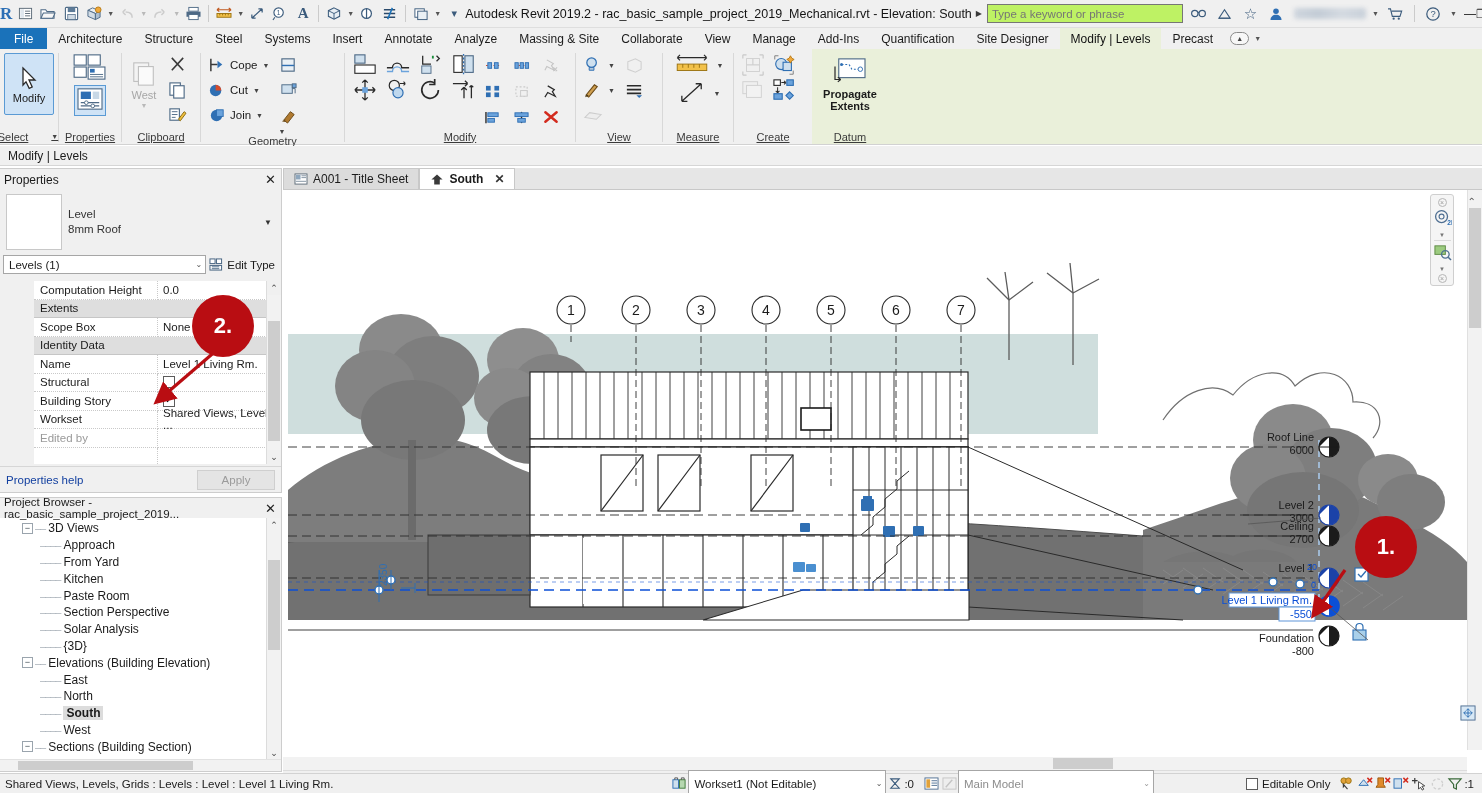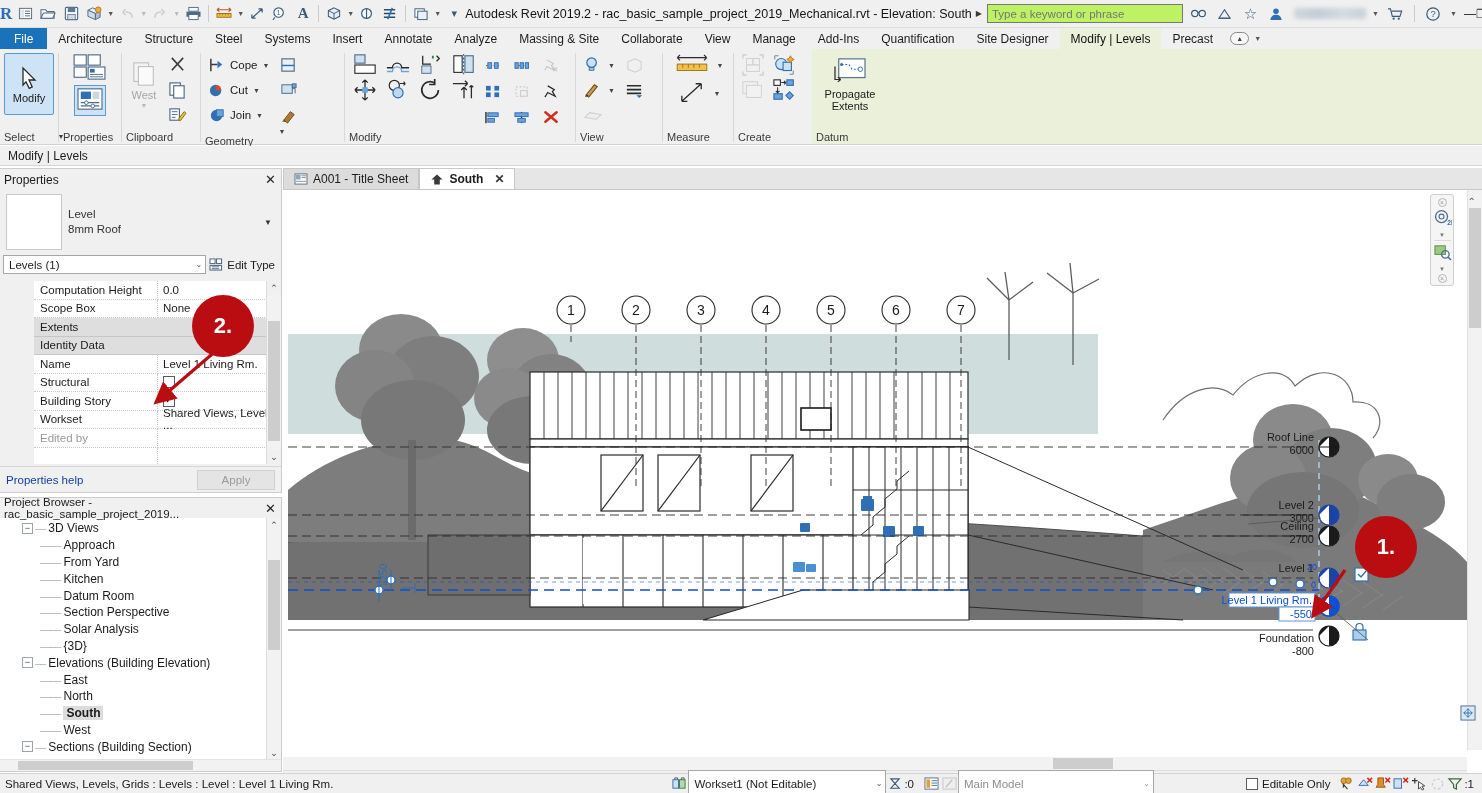--- a/index.html
+++ b/index.html
@@ -62,21 +62,21 @@
   .ribbon {
     position:absolute; left:0; top:49px; width:1482px; height:96px;
     background:#f0f0f0; border-bottom:1px solid #d2d2d2;
     display:flex; align-items:stretch;
   }
   .panel { position:relative; display:flex; flex-direction:column; padding:2px 4px 0 4px; }
   .panel.green { background:#eaf0da; }
   .panel-body { flex:1; display:flex; align-items:flex-start; gap:2px; padding-top:2px; }
   .panel-title {
     height:15px; text-align:center; font-size:11px; color:#3a3a3a;
-    display:flex; align-items:center; justify-content:flex-start; gap:21px; white-space:nowrap;
+    display:flex; align-items:center; justify-content:center; gap:21px; white-space:nowrap;text-decoration:underline;
   }
   .panel-sep { width:1px; background:#d8d8d8; margin:4px 0 2px 0; }
 
   .bigbtn {
     width:52px; display:flex; flex-direction:column; align-items:center; gap:1px;
     padding:3px 1px; border:1px solid transparent; border-radius:2px; cursor:default;
   }
   .bigbtn.sel { background:#cfe3f6; border-color:#5a9ad4; }
   .bigbtn .lbl { font-size:11px; color:#1b1b1b; text-align:center; line-height:12px; }
   .bigbtn.dis .lbl { color:#a6a6a6; }
@@ -800,21 +800,21 @@
                 <rect x="2" y="17" width="9" height="6" fill="#6ba3dc" stroke="#2f6fb3" stroke-width="1.2"></rect>
                 <path d="M19 15l4 4-4 4-4-4z" fill="#6ba3dc" stroke="#2f6fb3" stroke-width="1.2"></path>
               </svg>
           </div>
         </div>
       </div>
       <div class="panel-title">Create</div>
     </div>
 
     <div class="panel green" style="width:76px;">
-      <div class="panel-body" style="justify-content:flex-start;">
+      <div class="panel-body" style="justify-content:flex-start;font-weight:bold;">
         <div class="bigbtn" style="width:72px;height:64px;justify-content:flex-start;">
           <svg width="36" height="30" viewBox="0 0 38 32">
               <rect x="7" y="2" width="28" height="20" fill="#fff" stroke="#4e6a86" stroke-width="1.2"></rect>
               <path d="M10 8h8l3 5h10" stroke="#2f6fb3" stroke-width="1.2" stroke-dasharray="2 2" fill="none"></path>
               <circle cx="30" cy="13" r="2.4" fill="#fff" stroke="#2f6fb3"></circle>
               <circle cx="10" cy="8" r="1.6" fill="#2f6fb3"></circle>
               <path d="M3 10v14h6" stroke="#2a2a2a" stroke-width="1.3" fill="none"></path>
               <path d="M9 24l-3-2.5M9 24l-3 2.5" stroke="#2a2a2a" stroke-width="1.3" fill="none"></path>
             </svg>
           <span class="lbl">Propagate Extents</span>
@@ -856,27 +856,27 @@
           </svg>
         <span>Edit Type</span>
       </div>
     </div>
 
     <div class="ptable">
       <div class="prow">
         <div class="pk">Computation Height</div>
         <div class="pv">0.0</div>
       </div>
+      <div class="prow group">
+        <div class="pk">Extents</div>
+        <div class="pv">⌃</div>
+      </div>
       <div class="prow">
         <div class="pk">Scope Box</div>
         <div class="pv">None</div>
-      </div>
-      <div class="prow group">
-        <div class="pk">Extents</div>
-        <div class="pv">⌃</div>
       </div>
       <div class="prow group">
         <div class="pk">Identity Data</div>
         <div class="pv">⌃</div>
       </div>
       <div class="prow">
         <div class="pk">Name</div>
         <div class="pv">Level 1 Living Rm.</div>
       </div>
       <div class="prow">
@@ -933,21 +933,21 @@
       <div class="tnode" style="padding-left:40px;">
         <span class="dashes">––––</span>
           <span>From Yard</span>
       </div>
       <div class="tnode" style="padding-left:40px;">
         <span class="dashes">––––</span>
           <span>Kitchen</span>
       </div>
       <div class="tnode" style="padding-left:40px;">
         <span class="dashes">––––</span>
-          <span>Datum Room</span>
+          <span>Paste Room</span>
       </div>
       <div class="tnode" style="padding-left:40px;">
         <span class="dashes">––––</span>
           <span>Section Perspective</span>
       </div>
       <div class="tnode" style="padding-left:40px;">
         <span class="dashes">––––</span>
           <span>Solar Analysis</span>
       </div>
       <div class="tnode" style="padding-left:40px;">

